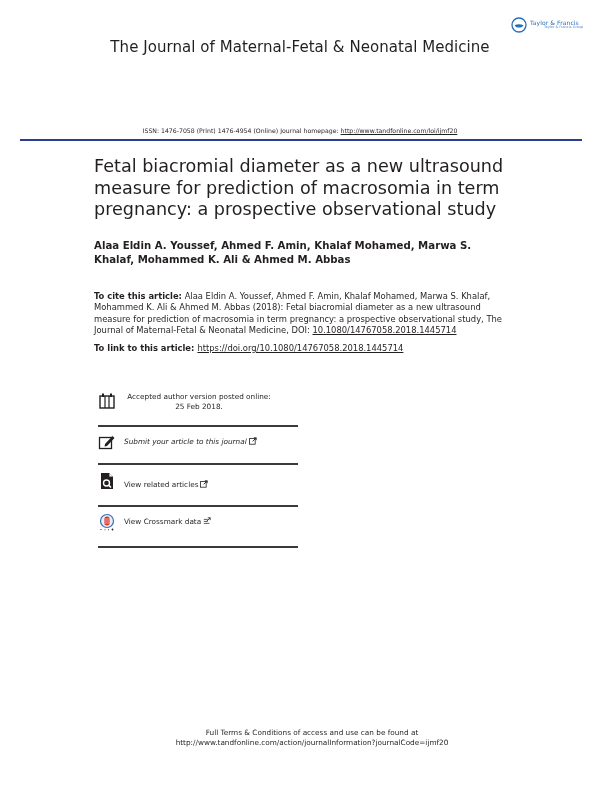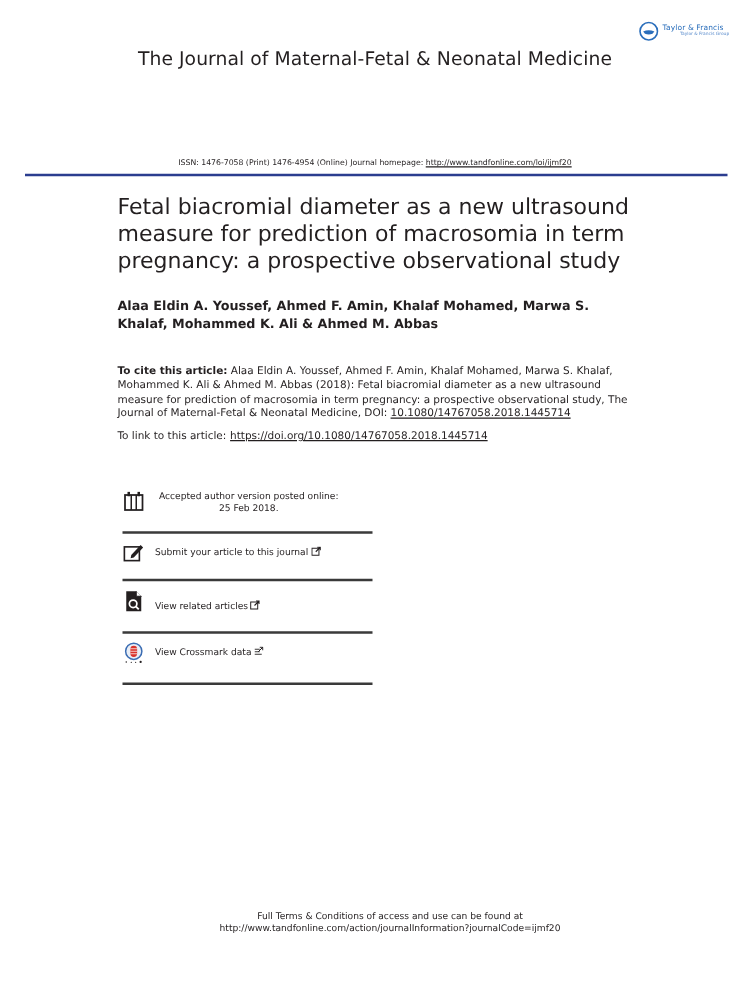--- a/index.html
+++ b/index.html
@@ -22,21 +22,21 @@
 
     .article-title { left: 94px; top: 156px; width: 420px; font-size: 17.6px; line-height: 21.5px; color: #231f20; }
 
     .authors { left: 94px; top: 239px; width: 420px; font-size: 10.2px; line-height: 13.5px; color: #231f20; font-weight: bold; }
 
     .cite-block { left: 94px; top: 291px; width: 420px; font-size: 8.4px; line-height: 11.3px; color: #231f20; }
     .cite-block .lbl { font-weight: bold; }
     .cite-block a { color: #231f20; text-decoration: underline; }
 
     .link-line { left: 94px; top: 343px; width: 420px; font-size: 8.4px; color: #231f20; }
-    .link-line .lbl { font-weight: normal; }
+    .link-line .lbl { font-weight: bold; }
     .link-line a { color: #231f20; text-decoration: underline; margin-left: 3px; }
 
     .info-box { left: 98px; width: 200px; }
     .info-row { position: absolute; left: 0; width: 200px; display: flex; align-items: flex-start; }
     .info-icon { width: 18px; height: 18px; flex: 0 0 auto; margin-right: 8px; }
     .info-text { font-size: 7.3px; line-height: 9.5px; color: #231f20; }
     .ext-icon { display: inline-block; width: 8px; height: 8px; vertical-align: -1px; margin-left: 2px; }
     .rule { position: absolute; left: 0; width: 200px; height: 1.5px; background: #3a3a3a; }
 
     .footer { left: 0; width: 600px; top: 728px; text-align: center; font-size: 7.3px; line-height: 9.5px; color: #231f20; padding-left: 12px; }
@@ -82,21 +82,21 @@
     <div class="info-text" style="width:150px;">Accepted author version posted online: 25 Feb 2018.</div>
   </div>
 
   <div class="rule" style="top:37px;"></div>
 
   <div class="info-row" style="top:45px;">
     <svg class="info-icon" viewBox="0 0 18 18">
       <rect x="1.5" y="4.5" width="12" height="11" fill="none" stroke="#231f20" stroke-width="1.3"></rect>
       <path d="M7 11 L14.5 3 L16.5 5 L9 13 L6.5 13.5 Z" fill="#231f20"></path>
     </svg>
-    <div class="info-text" style="margin-top:4px;"><span>Submit your article to this journal</span><svg class="ext-icon" viewBox="0 0 10 10">
+    <div class="info-text" style="margin-top:4px;font-style:italic;"><span>Submit your article to this journal</span><svg class="ext-icon" viewBox="0 0 10 10">
           <rect x="0.7" y="2" width="7" height="7" fill="none" stroke="#231f20" stroke-width="1"></rect>
           <path d="M4.5 5.5 L9 1 M6 1 H9 V4" fill="none" stroke="#231f20" stroke-width="1.1"></path>
         </svg></div>
   </div>
 
   <div class="rule" style="top:75px;"></div>
 
   <div class="info-row" style="top:84px;">
     <svg class="info-icon" viewBox="0 0 18 18">
       <path d="M3 1 H11 L15 5 V17 H3 Z" fill="#231f20"></path>

